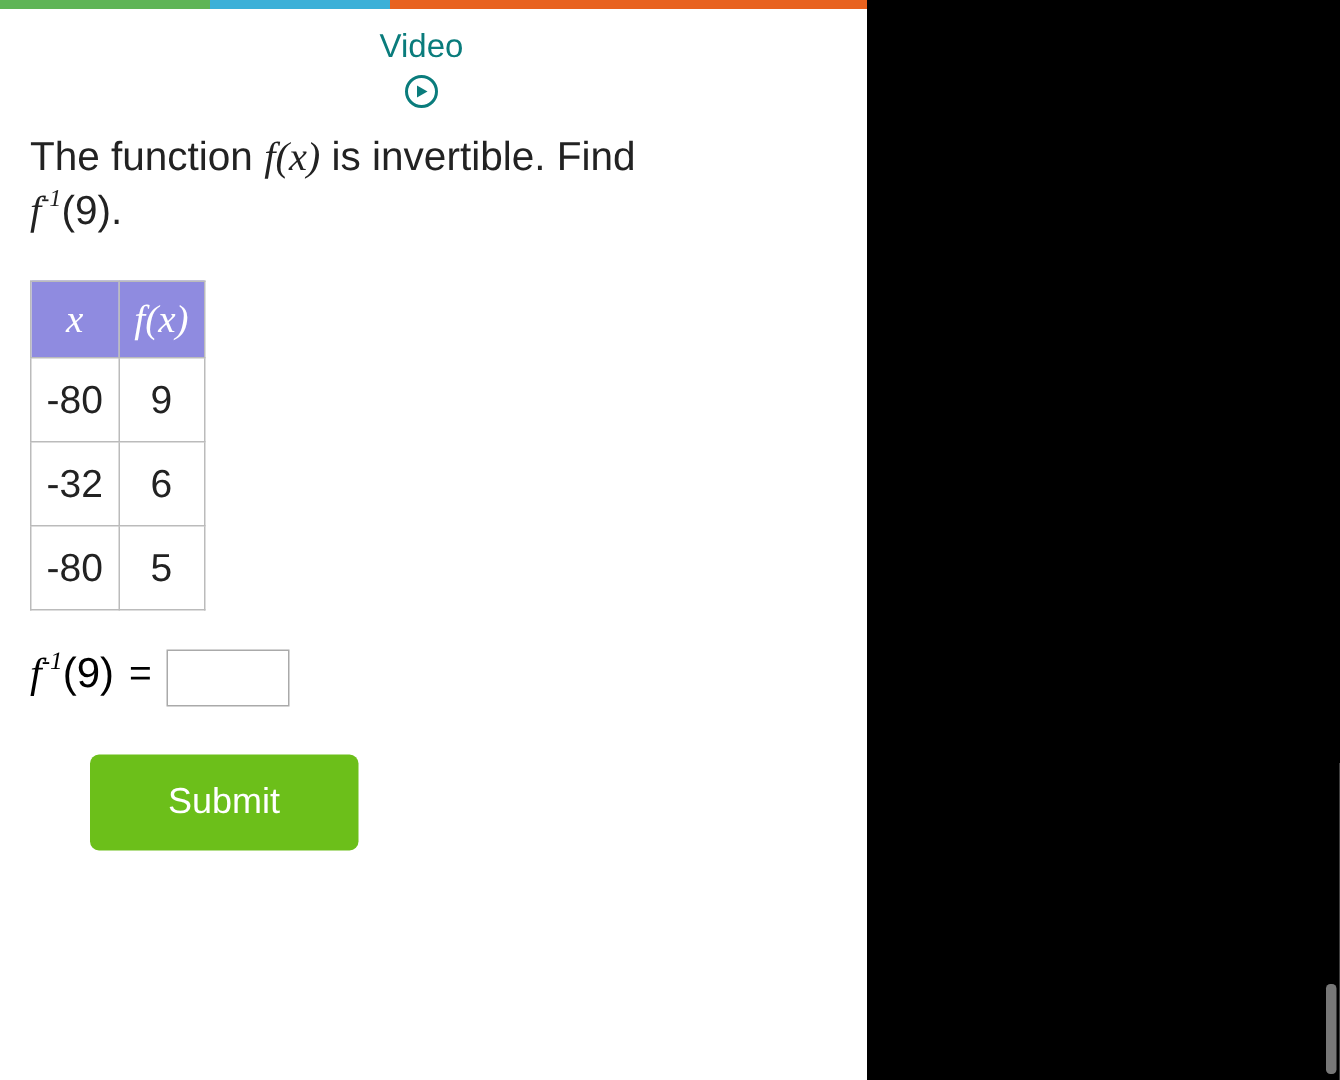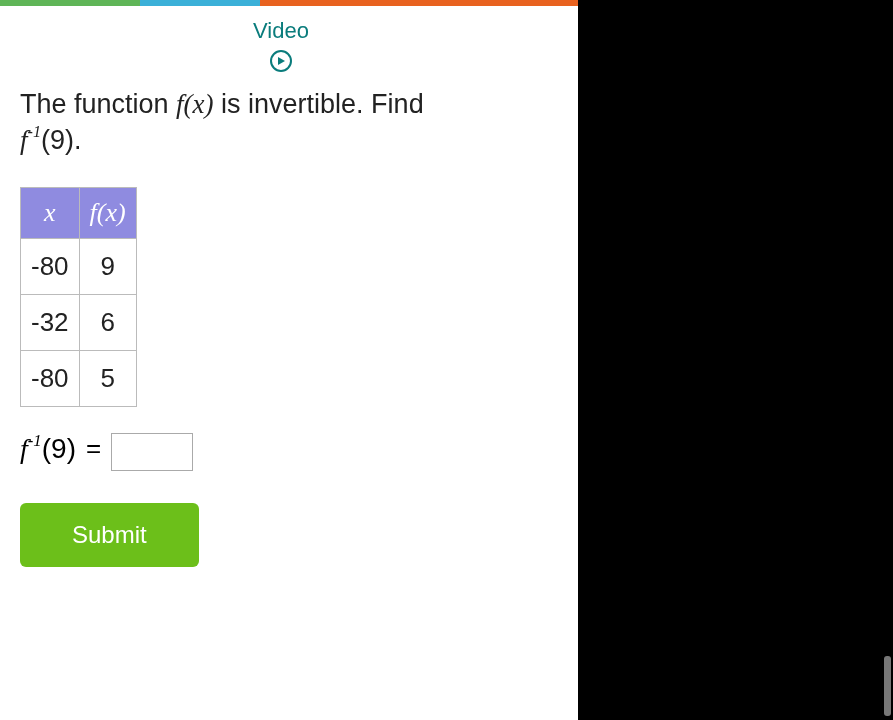--- a/index.html
+++ b/index.html
@@ -113,20 +113,21 @@
       background: #fff;
     }
     .submit-btn {
       background: #6cbf1a;
       color: #fff;
       border: none;
       border-radius: 6px;
       padding: 18px 52px;
       font-size: 24px;
       cursor: pointer;
+      margin-left: 40px;
     }
     .scroll-thumb {
       position: absolute;
       right: 2px;
       bottom: 4px;
       width: 7px;
       height: 60px;
       background: #777;
       border-radius: 3px;
     }

